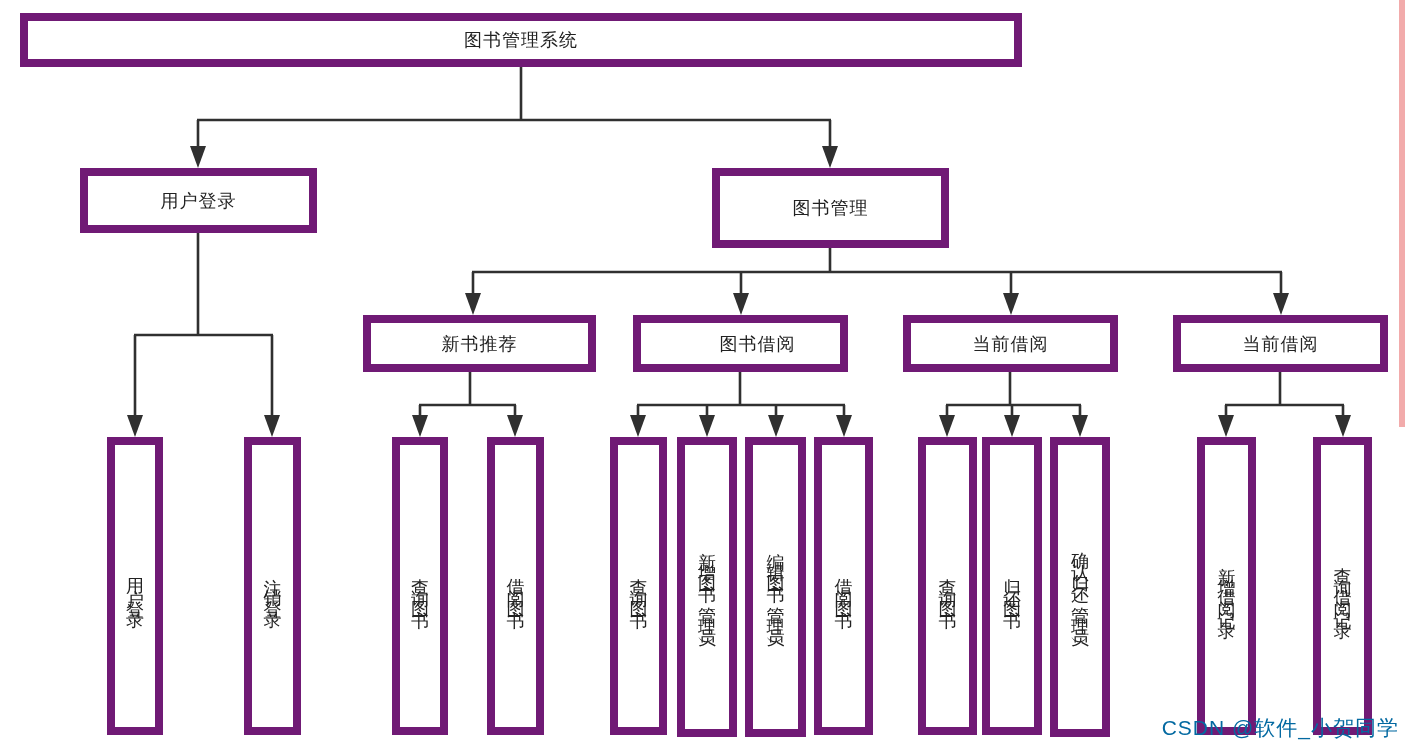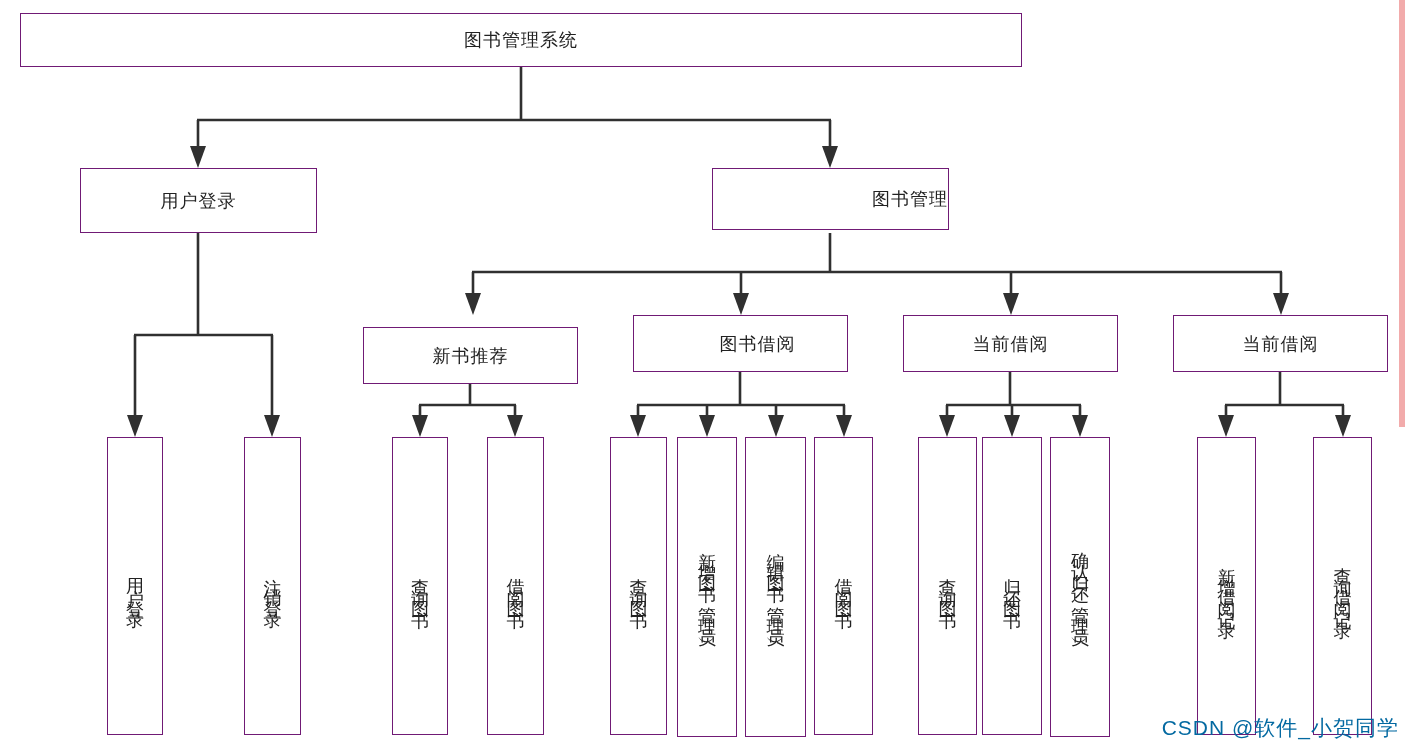--- a/index.html
+++ b/index.html
@@ -8,21 +8,21 @@
     width:1405px;height:747px;
     background:#ffffff;
     font-family:"Liberation Sans","DejaVu Sans",sans-serif;
     color:#222222;
     overflow:hidden;
   }
   #wires{position:absolute;left:0;top:0;width:1405px;height:747px;}
   .node{
     position:absolute;
     background:#ffffff;
-    border:1px solid #701a75;
+    border:8px solid #701a75;
     box-sizing:border-box;
     display:flex;align-items:center;justify-content:center;
     font-size:18px;
     color:#222222;
   }
   .hnode span{letter-spacing:1px;}
   .vtext{
     writing-mode:vertical-rl;
     text-orientation:mixed;
     letter-spacing:11px;
@@ -99,25 +99,25 @@
     </g>
   </svg>
 
   <div class="node hnode" style="left:20px;top:13px;width:1002px;height:54px;">
     <span>图书管理系统</span>
   </div>
 
   <div class="node hnode" style="left:80px;top:168px;width:237px;height:65px;">
     <span>用户登录</span>
   </div>
-  <div class="node hnode" style="left:712px;top:168px;width:237px;height:62px;justify-content:flex-end;">
+  <div class="node hnode" style="left:712px;top:168px;width:237px;height:80px;">
     <span>图书管理</span>
   </div>
 
-  <div class="node hnode" style="left:363px;top:315px;width:215px;height:57px;margin-top:12px;">
+  <div class="node hnode" style="left:363px;top:315px;width:233px;height:57px;">
     <span>新书推荐</span>
   </div>
   <div class="node hnode" style="left:633px;top:315px;width:215px;height:57px;padding-left:34px;">
     <span>图书借阅</span>
   </div>
   <div class="node hnode" style="left:903px;top:315px;width:215px;height:57px;">
     <span>当前借阅</span>
   </div>
   <div class="node hnode" style="left:1173px;top:315px;width:215px;height:57px;">
     <span>当前借阅</span>

